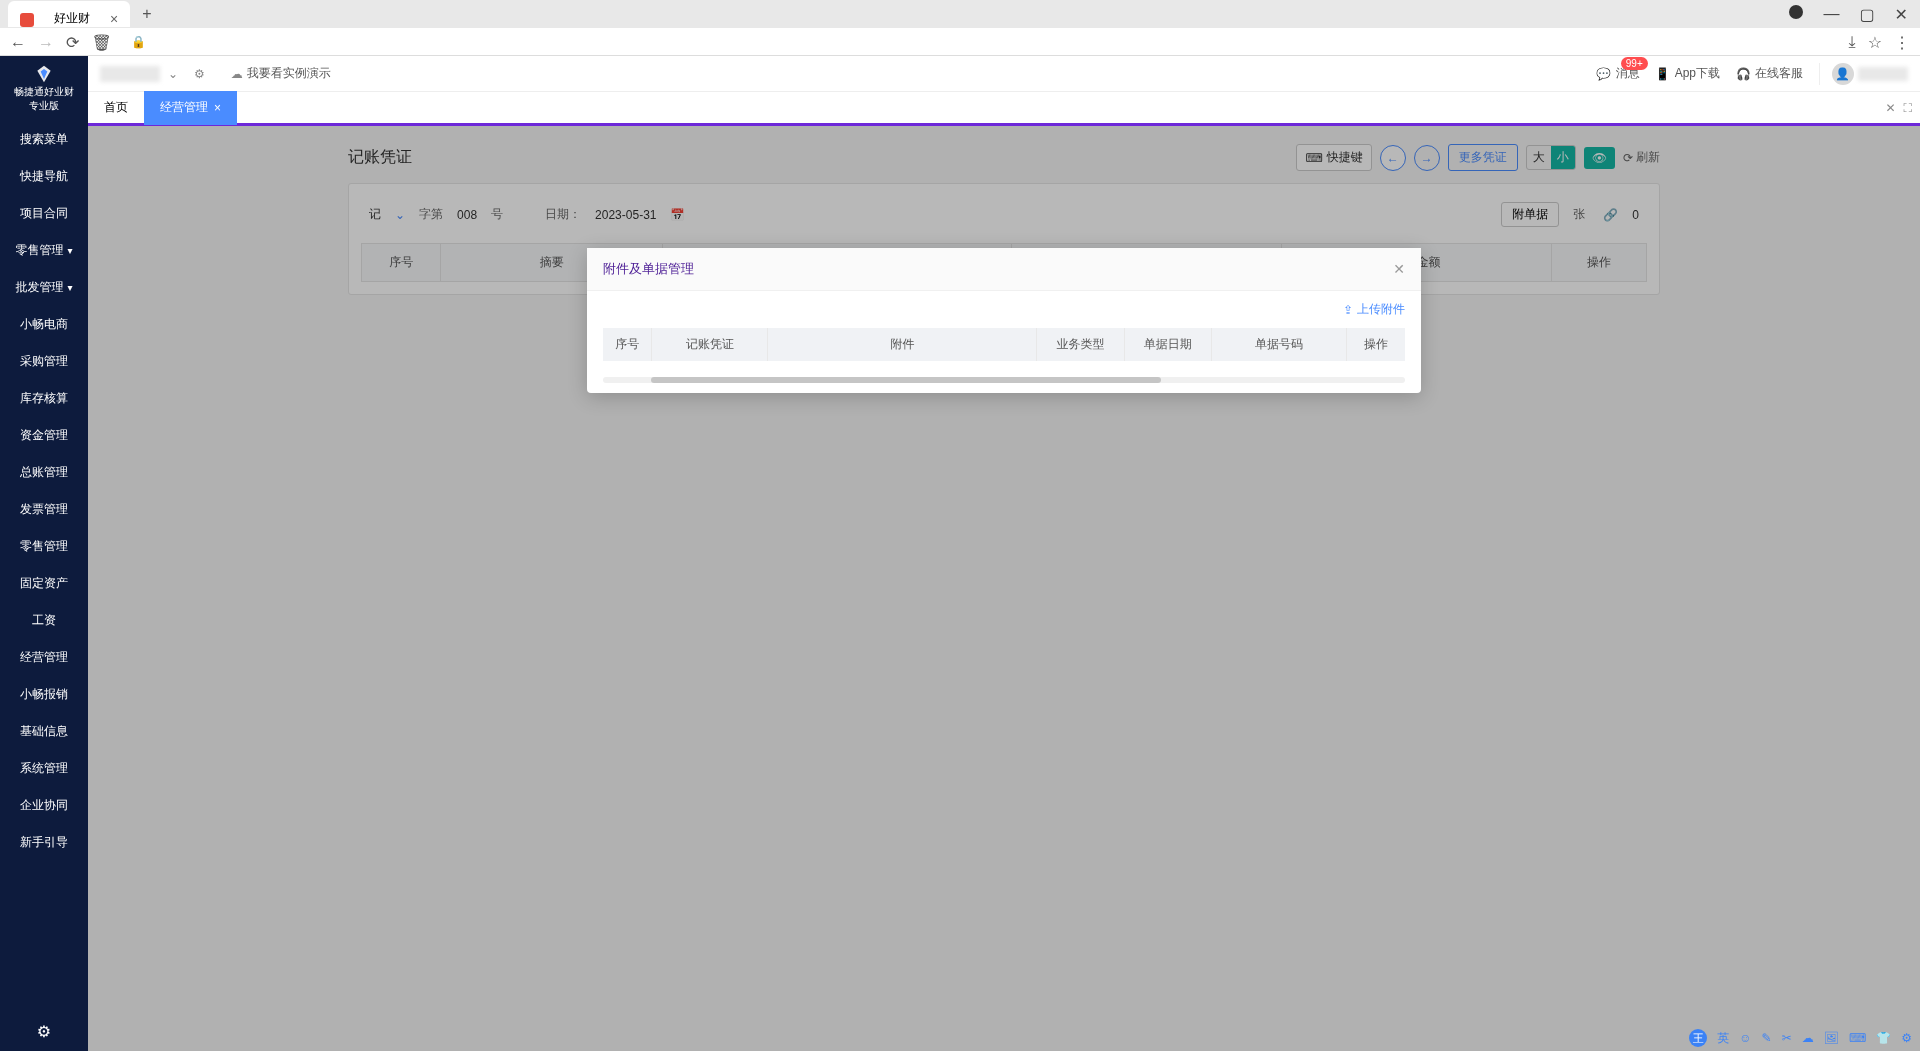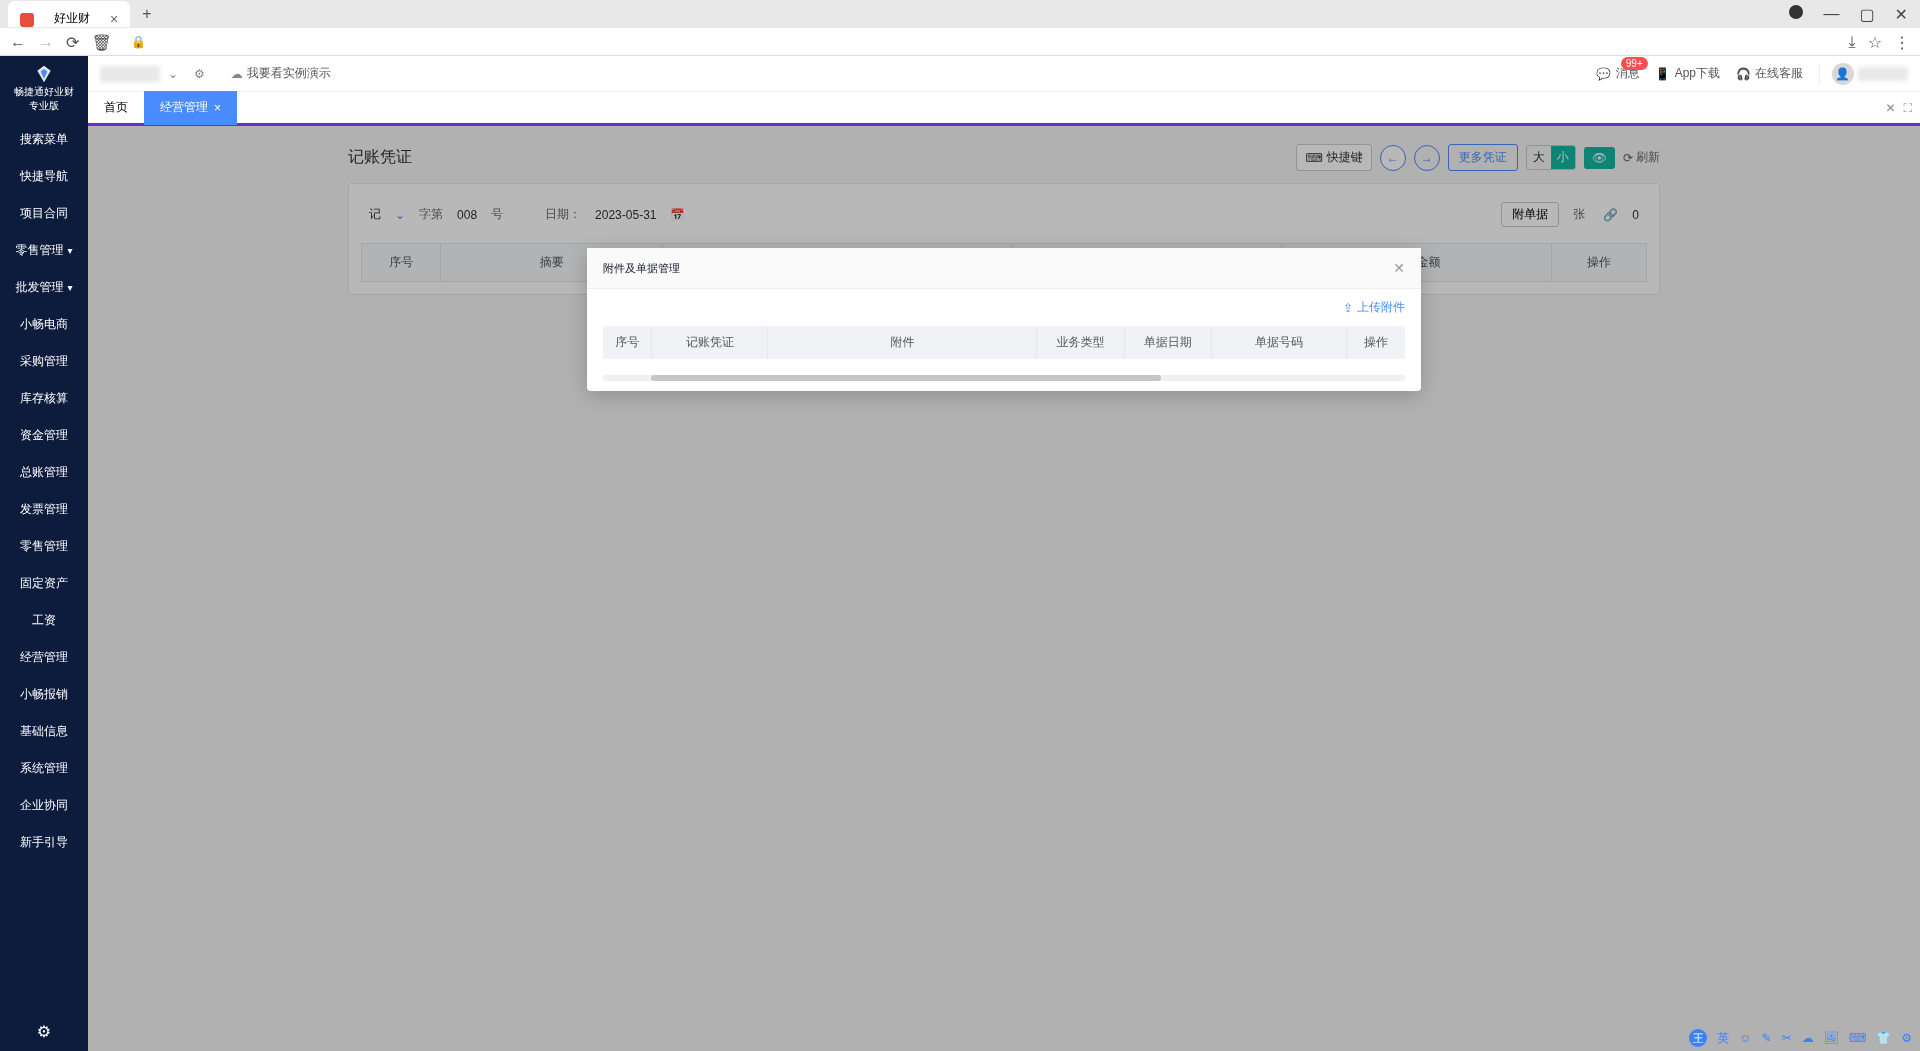--- a/index.html
+++ b/index.html
@@ -89,21 +89,21 @@
     .attach-btn { border: 1px solid #ccc; padding: 3px 10px; border-radius: 3px; background: #fff; cursor: pointer; font-size: 12px; margin-left: auto; }
     .link-icon { color: #888; margin-left: 4px; }
     
     .voucher-table { margin-top: 10px; border: 1px solid #e5e5e5; }
     .voucher-table th { background: #f7f8fa; font-weight: normal; padding: 8px 6px; border: 1px solid #e5e5e5; font-size: 12px; color: #555; }
     .habit-btn { border: 1px solid #ddd; font-size: 11px; padding: 2px 6px; background: #fff; color: #888; border-radius: 2px; }
     
     
     .modal { position: absolute; top: 122px; left: 50%; transform: translateX(-50%); width: 834px; background: #fff; border-radius: 4px; box-shadow: 0 4px 20px rgba(0,0,0,0.2); z-index: 10; }
     .modal-head { display: flex; align-items: center; padding: 12px 16px; border-bottom: 1px solid #f0f0f0; background: #fafafa; }
-    .modal-title { font-size: 11px; color: #0f172a; }
+    .modal-title { font-size: 13px; color: #4c1d95; }
     .modal-close { margin-left: auto; color: #999; cursor: pointer; font-size: 14px; }
     .modal-toolbar { display: flex; justify-content: flex-end; padding: 10px 16px; }
     .upload-link { color: #4a8cff; font-size: 12px; display: flex; align-items: center; gap: 4px; cursor: pointer; }
     .modal-table-wrap { padding: 0 16px 16px; }
     .modal-table { width: 100%; border-collapse: collapse; }
     .modal-table th { background: #f0f2f5; color: #555; font-weight: normal; padding: 8px 6px; font-size: 12px; text-align: center; border-right: 1px solid #e8e8e8; }
     .modal-table th:last-child { border-right: none; }
     .modal-empty { padding: 80px 0 60px; text-align: center; }
     .empty-illus { width: 90px; height: 80px; margin: 0 auto 16px; }
     .empty-illus svg { width: 100%; height: 100%; }

